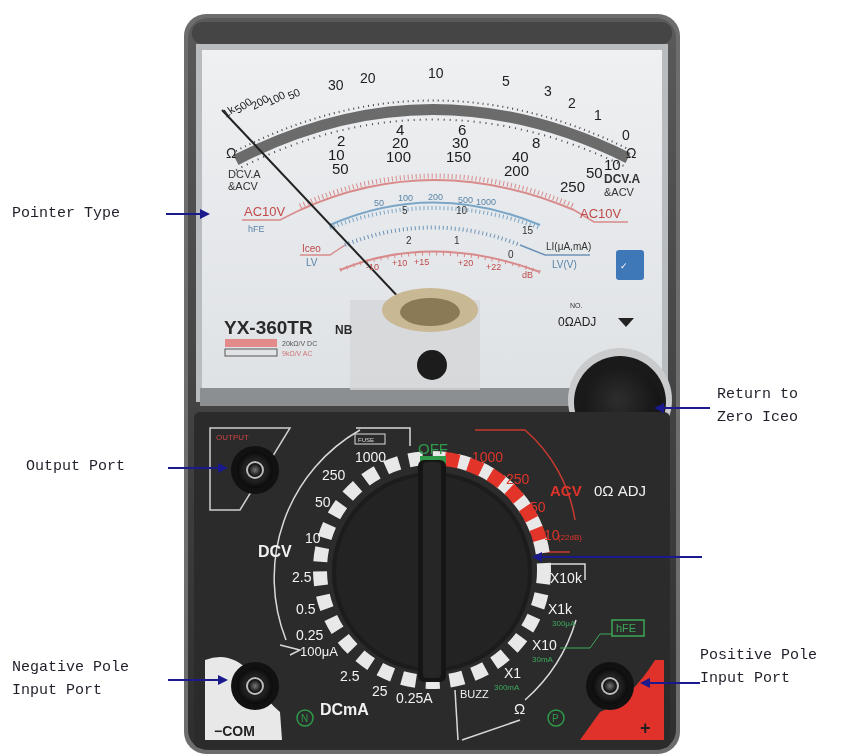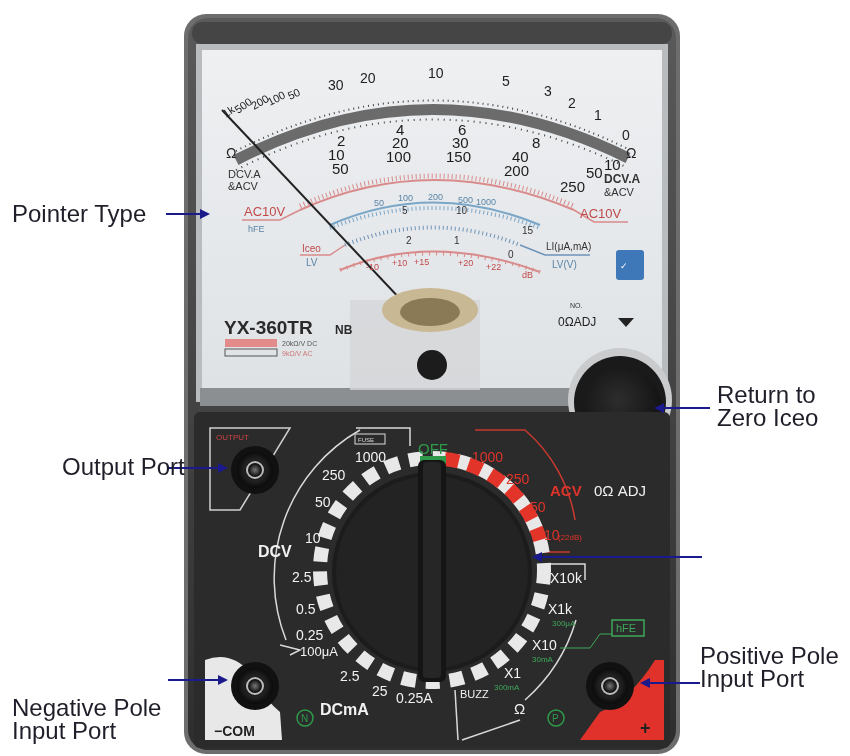--- a/index.html
+++ b/index.html
@@ -1,18 +1,18 @@
 <!DOCTYPE html>
 <html><head>
 <meta charset="utf-8">
 <style>
   html,body{margin:0;padding:0;background:#ffffff;}
   body{width:850px;height:756px;position:relative;overflow:hidden;font-family:"Liberation Sans",sans-serif;}
   .stage{position:absolute;left:0;top:0;width:850px;height:756px;}
-  .callout{position:absolute;font-family:Liberation Sans, sans-serif;font-size:24px;color:#1f1f2a;line-height:23px;white-space:pre;}
+  .callout{position:absolute;font-family:Liberation Mono, monospace;font-size:15px;color:#1f1f2a;line-height:23px;white-space:pre;}
   svg text{font-family:"Liberation Sans",sans-serif;}
 </style>
 </head>
 <body>
 
 <div class="stage">
 <svg width="850" height="756" viewBox="0 0 850 756" xmlns="http://www.w3.org/2000/svg">
   <defs>
     <linearGradient id="caseGrad" x1="0" x2="0" y1="0" y2="1">
       <stop offset="0" stop-color="#5a5a5a"></stop>
@@ -303,18 +303,18 @@
     <path d="M228 680 L218 675 L218 685 Z" stroke="none"></path>
 
     <line x1="700" y1="683" x2="646" y2="683"></line>
     <path d="M640 683 L650 678 L650 688 Z" stroke="none"></path>
   </g>
 </svg>
 
 <div class="callout" style="left:12px;top:202px;">Pointer Type</div>
 <div class="callout" style="left:717px;top:383px;">Return to
 Zero Iceo</div>
-<div class="callout" style="left:26px;top:455px;margin-left:36px;">Output Port</div>
-<div class="callout" style="left:12px;top:696px;">Negative Pole
+<div class="callout" style="left:26px;top:455px;">Output Port</div>
+<div class="callout" style="left:12px;top:656px;">Negative Pole
 Input Port</div>
 <div class="callout" style="left:700px;top:644px;">Positive Pole
 Input Port</div>
 </div>
 
 </body></html>

